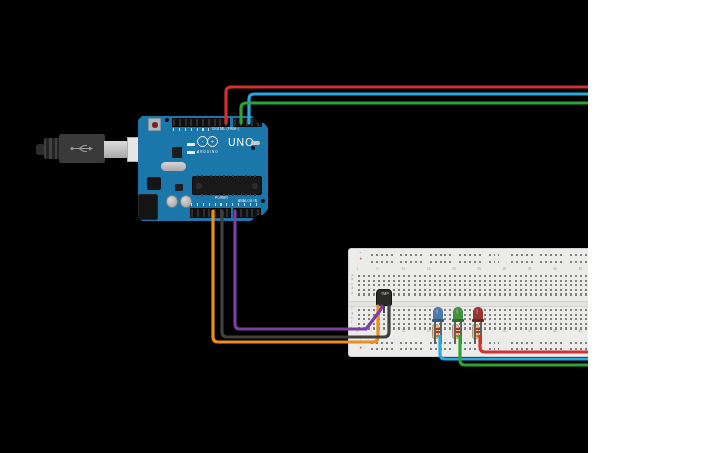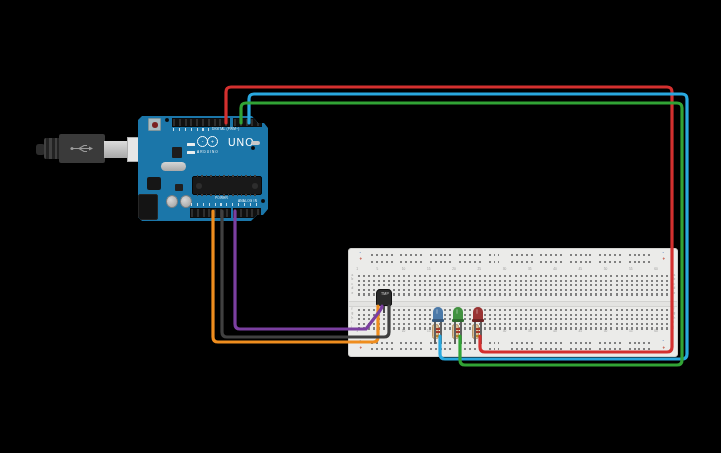--- a/index.html
+++ b/index.html
@@ -1,17 +1,17 @@
 <!DOCTYPE html>
 <html><head>
 <meta charset="utf-8">
 <style>
   html,body{margin:0;padding:0}
   body{font-family:"Liberation Sans",sans-serif}
-  #canvas{position:relative;width:721px;height:453px;overflow:hidden;background:#000}
+  #canvas{position:relative;width:588px;height:453px;overflow:hidden;background:#000}
   #canvas *{position:absolute;box-sizing:border-box}
 
   
   .arduino{left:138px;top:116px;width:130px;height:105px;
     clip-path:polygon(4px 0,114px 0,120px 7px,126px 7px,130px 12px,130px 93px,125px 99px,119px 99px,113px 105px,4px 105px,0 101px,0 4px);}
   .pcb{left:0;top:0;width:100%;height:100%}
   .hdr{background:repeating-linear-gradient(90deg,#2e2e2e 0 2px,#101010 2px 5.8px);border:1px solid #0b0b0b;height:9px}
   .hdr-dig-a{left:34px;top:2px;width:58px}
   .hdr-dig-b{left:95px;top:2px;width:29px}
   .hdr-pwr{left:52px;top:92px;width:41px;height:10px}

